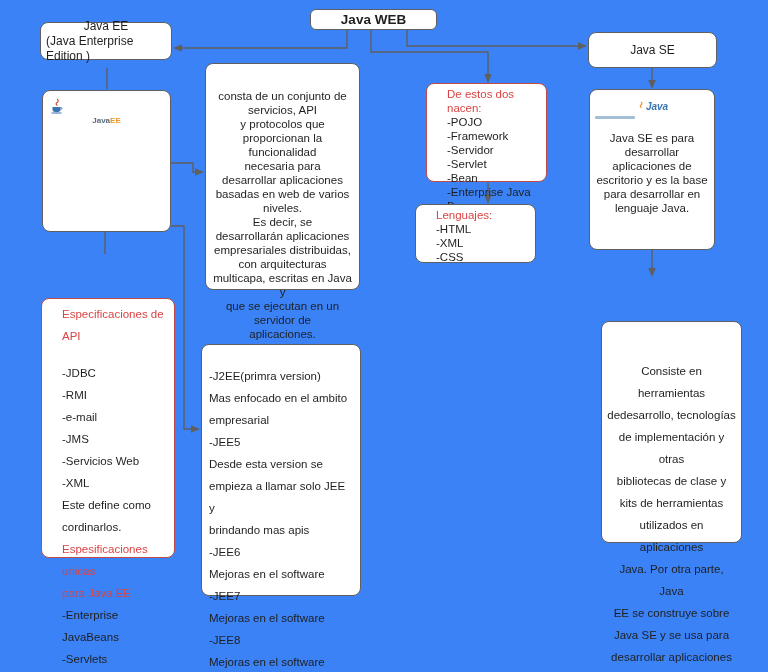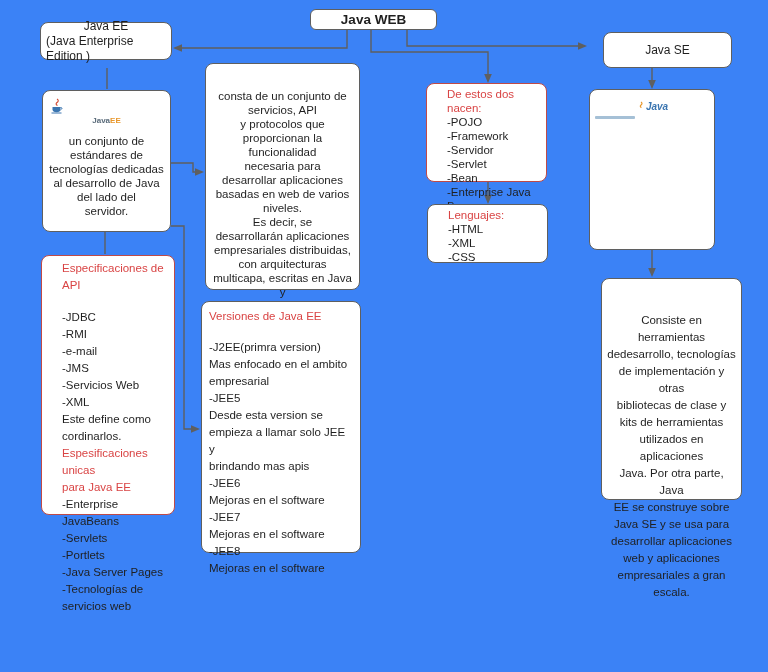--- a/index.html
+++ b/index.html
@@ -14,21 +14,21 @@
     position:absolute;background:#ffffff;border:1.5px solid #5f5f5f;border-radius:8px;
     box-sizing:border-box;font-size:11.5px;line-height:14px;padding:4px 5px;
   }
   .node.red{border-color:#bf4a47;}
   .pre{white-space:pre-line;}
   .center{text-align:center;}
   .left{text-align:left;padding-left:20px;}
   .titlebox{display:flex;flex-direction:column;align-items:center;justify-content:center;line-height:15px;font-size:12px;}
   .rootbox{display:flex;align-items:center;justify-content:center;font-weight:bold;font-size:13.5px;}
   .redtext{color:#d94444;}
-  .lh15{line-height:17px;}
+  .lh15{line-height:22px;margin-top:43px;}
   .logo-col{display:flex;flex-direction:column;margin:2px 0 6px 0;}
   .ee-logo-label{font-size:8px;font-weight:bold;color:#5a6b7a;letter-spacing:0px;}
   .ee-logo-label .ee{color:#e8972c;}
   .java-logo-label{font-size:10px;font-weight:bold;color:#3a75b0;font-style:italic;}
   .tagline{width:40px;height:3px;background:#8fb0cc;border-radius:1px;margin-top:2px;opacity:.8;}
 </style>
 </head>
 <body>
 
 <div id="canvas">
@@ -76,40 +76,34 @@
 
   <div class="node rootbox" style="left:310px;top:9px;width:127px;height:21px;border-radius:6px;">
     <span>Java WEB</span>
   </div>
 
   <div class="node titlebox" style="left:40px;top:22px;width:132px;height:38px;">
     <span>Java EE</span>
     <span>(Java Enterprise Edition )</span>
   </div>
 
-  <div class="node titlebox" style="left:588px;top:32px;width:129px;height:36px;margin-left:15px;">
+  <div class="node titlebox" style="left:588px;top:32px;width:129px;height:36px;">
     <span>Java SE</span>
   </div>
 
   <div class="node center" style="left:42px;top:90px;width:129px;height:142px;padding-top:5px;">
     <div class="logo-col">
       <svg width="18" height="16" viewBox="0 0 18 16">
         <path d="M9,1 q2.5,1.5 0,3.5 q-2,1.6 0.5,3" stroke="#d0452c" stroke-width="1.1" fill="none"></path>
         <path d="M4.5,9 h8 v2.2 a4,3 0 0 1 -8,0 z" fill="#3a75b0"></path>
         <path d="M12.5,9.5 q3,0.2 0,2.6" stroke="#3a75b0" stroke-width="1" fill="none"></path>
         <path d="M3.5,15 h10" stroke="#3a75b0" stroke-width="1"></path>
       </svg>
       <span class="ee-logo-label"><span>Java</span><span class="ee">EE</span></span>
     </div>
-    <div class="pre">un conjunto de
-estándares de
-tecnologías dedicadas
-al desarrollo de Java
-del lado del
-servidor.</div>
   </div>
 
   <div class="node center pre" style="left:205px;top:63px;width:155px;height:227px;padding-top:11px;">
     <span>consta de un conjunto de
 servicios, API
 y protocolos que
 proporcionan la funcionalidad
 necesaria para
 desarrollar aplicaciones
 basadas en web de varios
@@ -127,34 +121,40 @@
   <div class="node red left" style="left:426px;top:83px;width:121px;height:99px;padding-top:3px;">
     <div class="redtext">De estos dos nacen:</div>
     <div class="pre">-POJO
 -Framework
 -Servidor
 -Servlet
 -Bean
 -Enterprise Java Bean</div>
   </div>
 
-  <div class="node left" style="left:427px;top:204px;width:121px;height:59px;padding-top:3px;">
+  <div class="node left" style="left:415px;top:204px;width:121px;height:59px;padding-top:3px;">
     <div class="redtext">Lenguajes:</div>
     <div class="pre">-HTML
 -XML
 -CSS</div>
   </div>
 
   <div class="node center" style="left:589px;top:89px;width:126px;height:161px;padding-top:8px;">
     <div class="logo-col" style="margin-bottom:12px;">
       <span class="java-logo-label"><svg width="10" height="10" viewBox="0 0 10 10" style="vertical-align:-1px;">
             <path d="M5,1 q2,1.5 0,3 q-1.6,1.3 0.5,2.6" stroke="#e8972c" stroke-width="1.2" fill="none"></path>
           </svg><span>Java</span></span>
       <div class="tagline"></div>
     </div>
+    <div class="pre">Java SE es para
+desarrollar
+aplicaciones de
+escritorio y es la base
+para desarrollar en
+lenguaje Java.</div>
   </div>
 
   <div class="node red left lh15" style="left:41px;top:255px;width:134px;height:260px;padding-top:4px;">
     <div class="redtext">Especificaciones de API</div>
     <div class="pre" style="margin-top:15px;">-JDBC
 -RMI
 -e-mail
 -JMS
 -Servicios Web
 -XML
@@ -164,21 +164,20 @@
 para Java EE</div>
     <div class="pre">-Enterprise JavaBeans
 -Servlets
 -Portlets
 -Java Server Pages
 -Tecnologías de
 servicios web</div>
   </div>
 
   <div class="node left lh15" style="left:201px;top:301px;width:160px;height:252px;padding:6px 7px;">
-    <div class="redtext">Versiones de Java EE</div>
     <div class="pre" style="margin-top:14px;">-J2EE(primra version)
 Mas enfocado en el ambito
 empresarial
 -JEE5
 Desde esta version se
 empieza a llamar solo JEE y
 brindando mas apis
 -JEE6
 Mejoras en el software
 -JEE7

